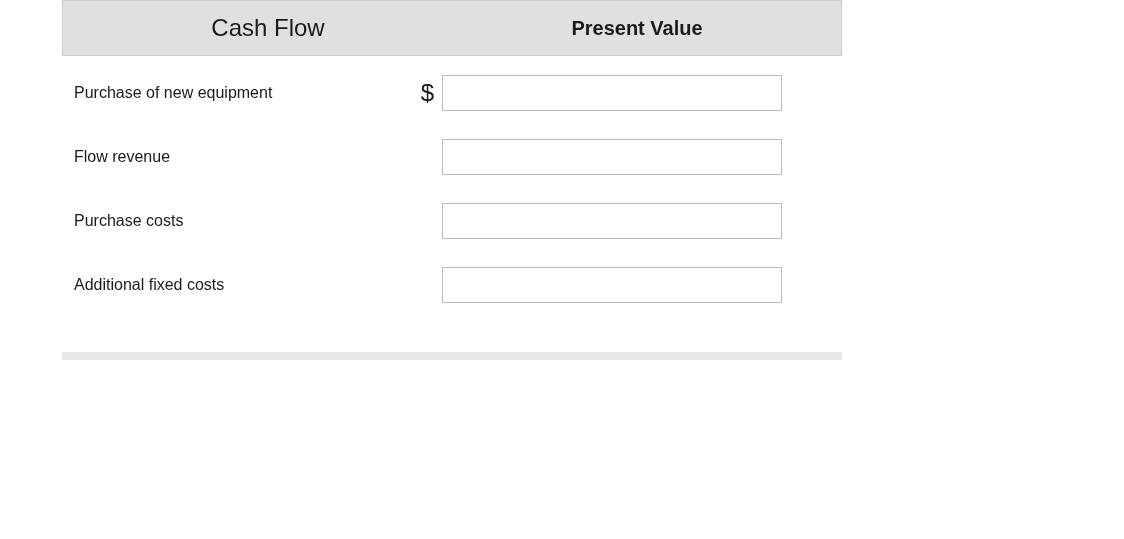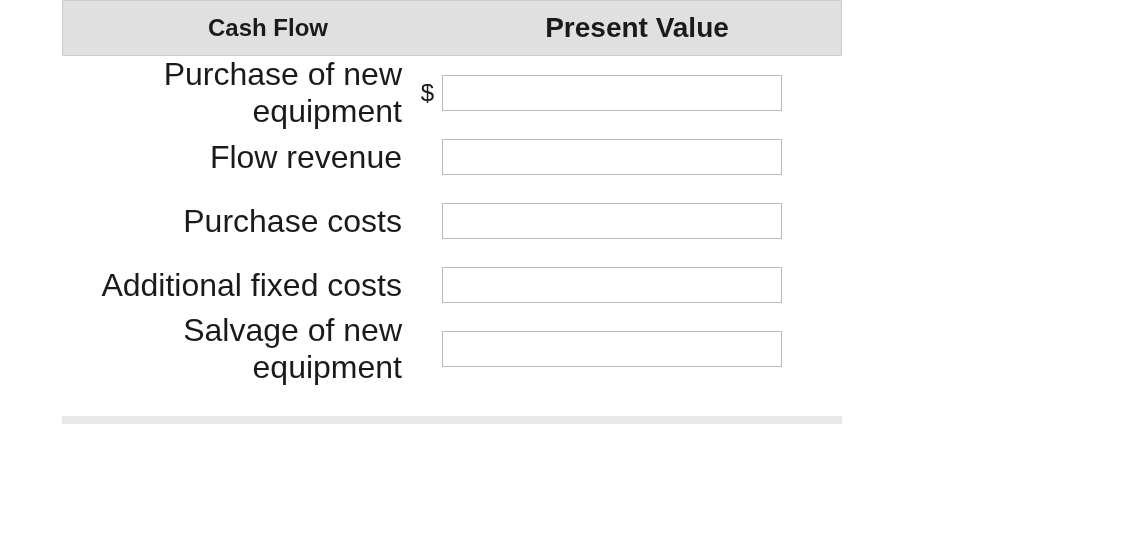--- a/index.html
+++ b/index.html
@@ -22,44 +22,43 @@
     .header-row {
       display: flex;
       background: #e0e0e0;
       border: 1px solid #cccccc;
       height: 56px;
       align-items: center;
     }
     .header-cell-left {
       width: 370px;
       text-align: center;
-      font-weight: 700;
+      font-weight: 400;
       font-size: 24px;
       color: #1a1a1a;
       padding-left: 40px;
     }
     .header-cell-right {
       flex: 1;
       text-align: center;
       font-weight: 700;
-      font-size: 28px;
+      font-size: 20px;
       color: #1a1a1a;
     }
     .data-row {
       display: flex;
       align-items: center;
       height: 64px;
       padding-top: 10px;
     }
     .label-cell {
       width: 340px;
-      font-size: 32px;
+      font-size: 16px;
       color: #1a1a1a;
       padding-left: 12px;
-      text-align: right;
     }
     .currency-cell {
       width: 40px;
       font-size: 24px;
       color: #1a1a1a;
       text-align: right;
       padding-right: 8px;
     }
     .input-cell {
       flex: 1;
@@ -116,22 +115,15 @@
   </div>
 
   <div class="data-row">
     <div class="label-cell">Additional fixed costs</div>
     <div class="currency-cell"></div>
     <div class="input-cell">
       <input type="text" class="value-input" value="" style="">
     </div>
   </div>
 
-  <div class="data-row">
-    <div class="label-cell">Salvage of new equipment</div>
-    <div class="currency-cell"></div>
-    <div class="input-cell">
-      <input type="text" class="value-input" value="" style="">
-    </div>
-  </div>
 
   <div class="footer-divider"></div>
 </div>
 
 </body></html>

